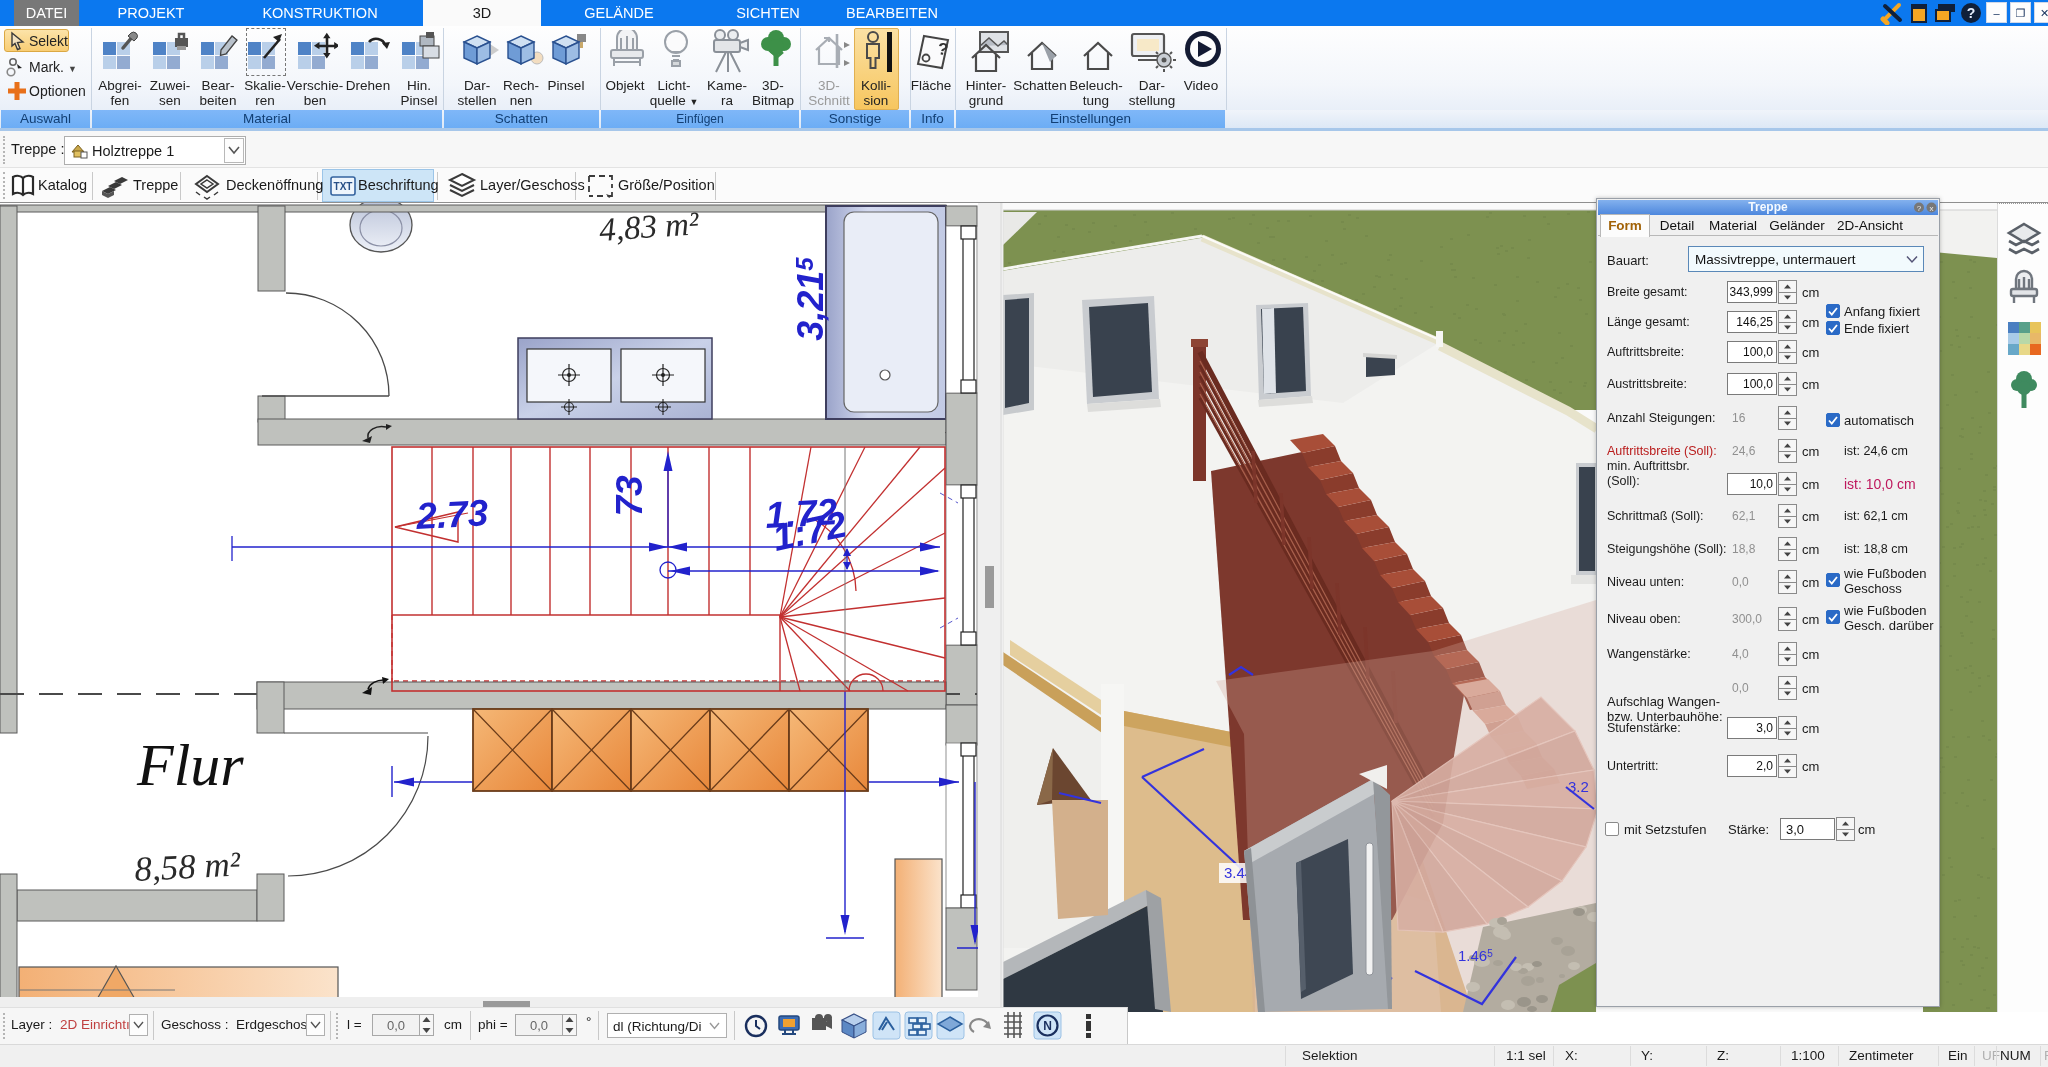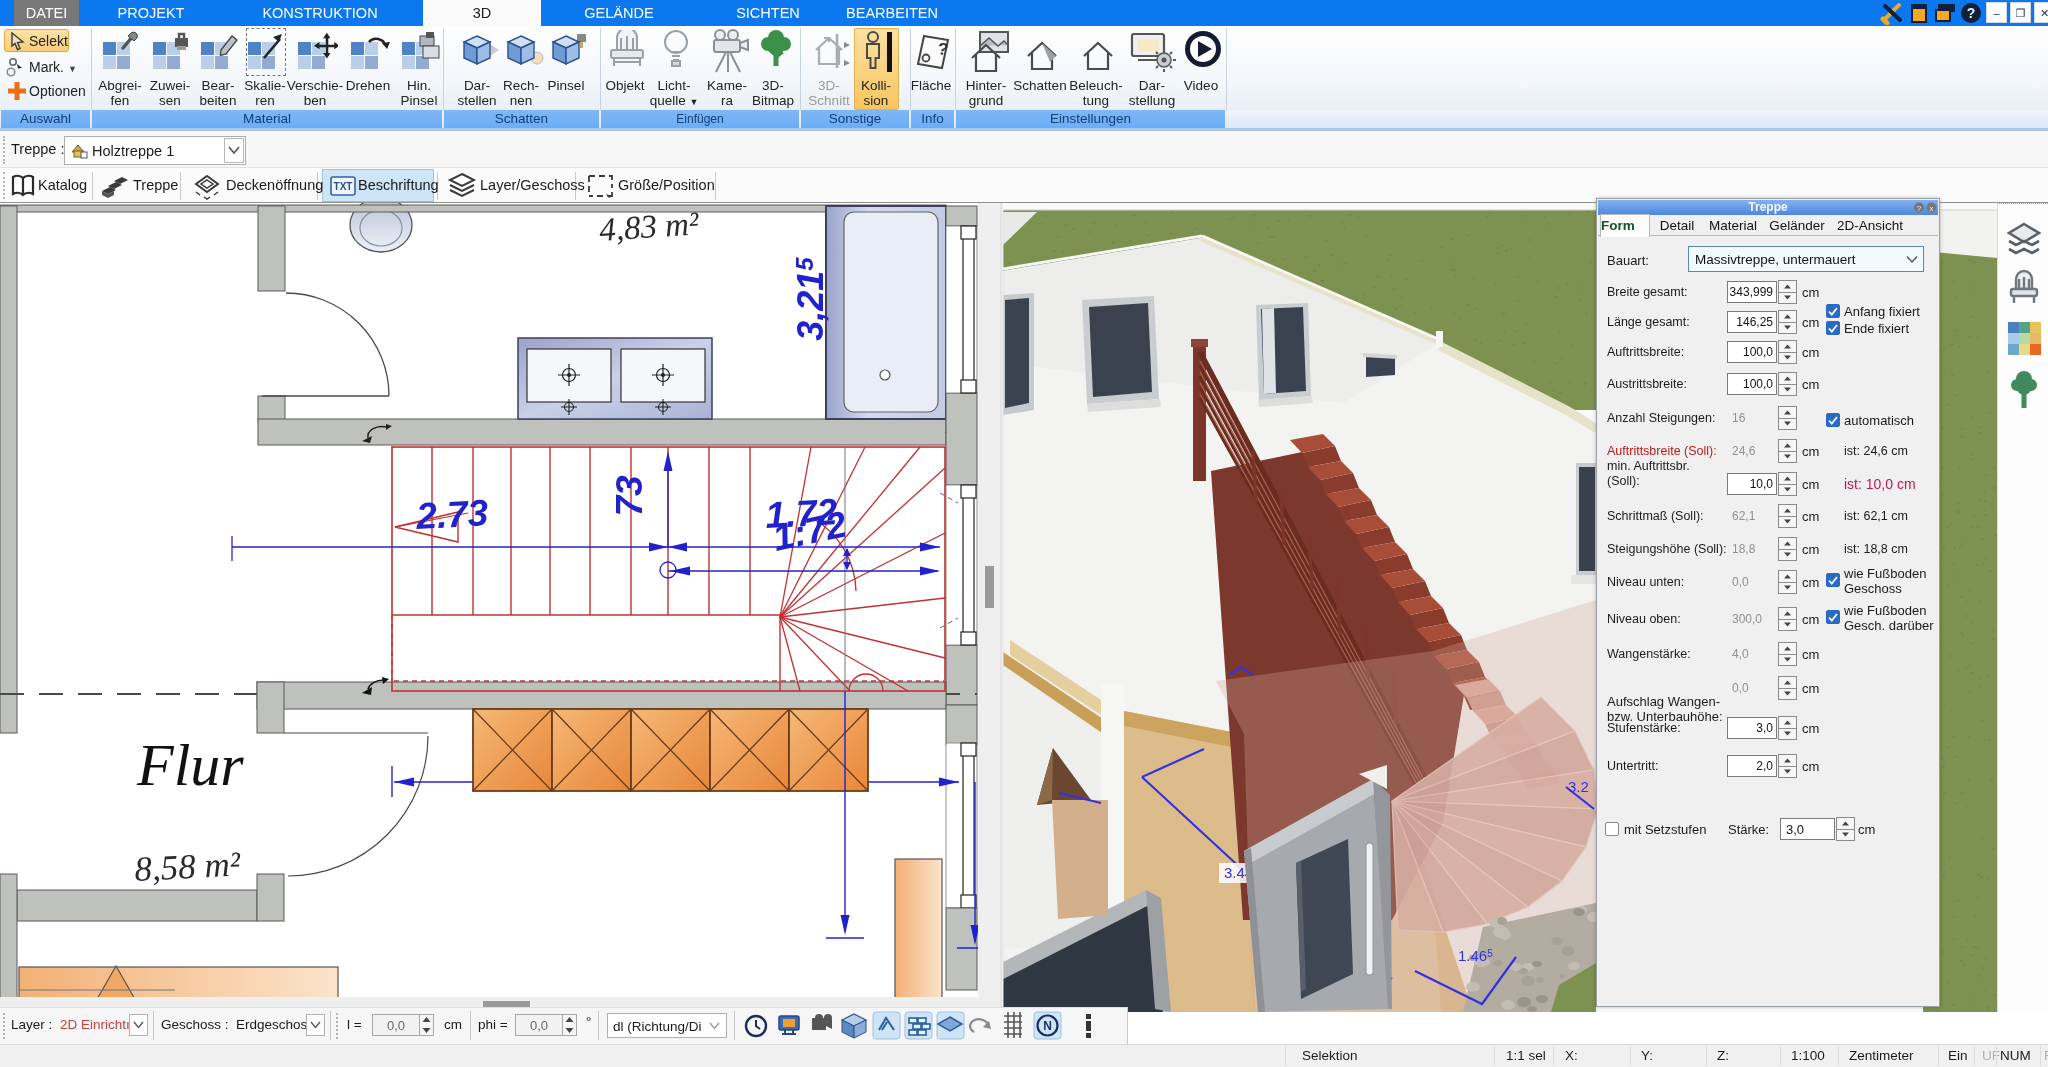--- a/index.html
+++ b/index.html
@@ -1267,21 +1267,21 @@
 <div class="abs" style="left:1596px;top:198px;width:344px;height:809px;background:#f0f0f0;border:1px solid #9aa0a8;box-shadow:0 0 4px rgba(0,0,0,0.25);"></div>
 <div class="abs" style="left:1598px;top:200px;width:340px;height:15px;background:linear-gradient(#83b1ee,#4d87dd);"></div>
 <div class="abs nw" style="left:1768px;top:200px;transform:translateX(-50%);font-size:12px;font-weight:bold;color:#f5faff;line-height:15px;">Treppe</div>
 <svg class="abs" style="left:1914px;top:202px;" width="24" height="11" viewBox="0 0 24 11">
 <circle cx="5" cy="5.5" r="5" fill="#777"></circle>
       <circle cx="17.5" cy="5.5" r="5" fill="#777"></circle>
 <text x="5" y="8.5" font-size="8" fill="#eee" text-anchor="middle" font-family="Liberation Sans">?</text>
 <text x="17.5" y="8.5" font-size="8" fill="#eee" text-anchor="middle" font-family="Liberation Sans">x</text>
     </svg>
 <div class="abs" style="left:1598px;top:215px;width:340px;height:21px;background:#f0f0f0;border-bottom:1px solid #b8b8b8;"></div>
-<div class="abs nw" style="left:1600px;top:214px;width:50px;height:23px;background:#fcfcfc;border:1px solid #b8b8b8;border-bottom:none;font-size:13.5px;font-weight:bold;color:#14532d;line-height:22px;">Form</div>
+<div class="abs nw" style="left:1600px;top:214px;width:50px;height:23px;background:#fcfcfc;border:1px solid #b8b8b8;border-bottom:none;font-size:13.5px;font-weight:bold;color:#a16207;text-align:center;line-height:22px;">Form</div>
 <div class="abs nw" style="left:1654px;top:216px;width:46px;height:20px;font-size:13.5px;color:#111;text-align:center;line-height:19px;">Detail</div>
 <div class="abs nw" style="left:1704px;top:216px;width:58px;height:20px;font-size:13.5px;color:#111;text-align:center;line-height:19px;">Material</div>
 <div class="abs nw" style="left:1766px;top:216px;width:62px;height:20px;font-size:13.5px;color:#111;text-align:center;line-height:19px;">Geländer</div>
 <div class="abs nw" style="left:1832px;top:216px;width:76px;height:36px;font-size:13.5px;color:#111;text-align:center;line-height:19px;">2D-Ansicht</div>
 <div class="abs nw" style="left:1607px;top:260px;transform:translateY(-50%);font-size:13px;color:#1a1a1a;">Bauart:</div>
 <div class="abs" style="left:1688px;top:246px;width:236px;height:26px;background:#f2fafd;border:1px solid #5a88b8;"></div>
 <div class="abs nw" style="left:1695px;top:259px;transform:translateY(-50%);font-size:13.5px;color:#111;">Massivtreppe, untermauert</div>
 <svg class="abs" style="left:1906px;top:255px;" width="12" height="9" viewBox="0 0 12 9">
       <path d="M1,1.5 L6,7 L11,1.5" fill="none" stroke="#557" stroke-width="1.5"></path>
     </svg>

